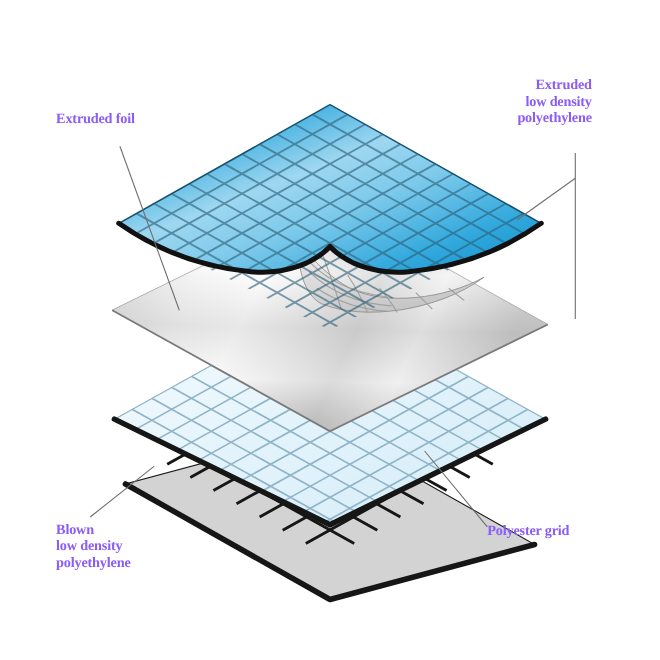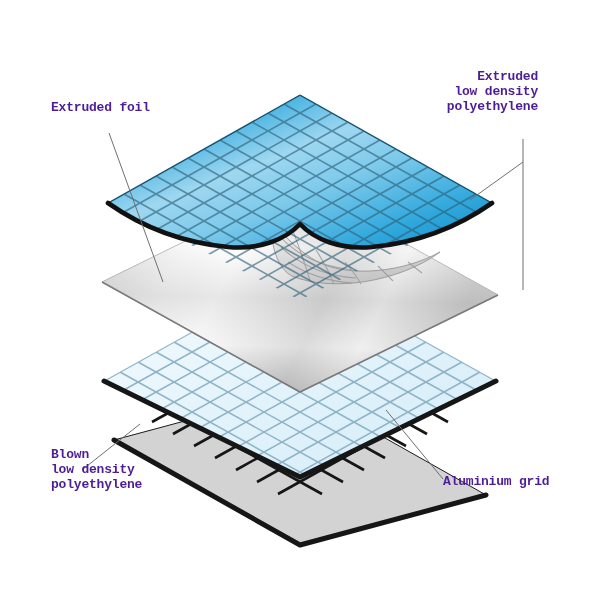--- a/index.html
+++ b/index.html
@@ -5,31 +5,31 @@
   html,body{margin:0;padding:0;}
   body{
     width:600px;height:600px;background:#ffffff;
     font-family:"Liberation Sans",sans-serif;
     overflow:hidden;position:relative;
   }
   #stage{position:absolute;inset:0;width:600px;height:600px;}
   svg{display:block;}
   .lbl{
     position:absolute;
-    font-family:Liberation Mono, monospace;
+    font-family:Liberation Serif, serif;
     font-weight:bold;
     font-size:13px;
     line-height:15px;
-    color:#4c1d95;
+    color:#8b5cf6;
     letter-spacing:-0.2px;
     white-space:pre-line;
   }
   #lbl-alu{left:51px;top:100px;}
   #lbl-extruded{left:446px;top:69px;text-align:right;width:92px;}
-  #lbl-blown{left:51px;top:447px;}
+  #lbl-blown{left:51px;top:473px;}
   #lbl-poly{left:443px;top:474px;}
 </style>
 </head>
 <body>
 
 <div id="stage">
 <svg width="600" height="600" viewBox="0 0 600 600">
   <defs>
 
     <linearGradient id="gBlue" x1="0" y1="0" x2="1" y2="1">
@@ -234,13 +234,13 @@
 <div class="lbl" id="lbl-alu">Extruded foil</div>
 
 <div class="lbl" id="lbl-extruded">Extruded
 low density
 polyethylene</div>
 
 <div class="lbl" id="lbl-blown">Blown
 low density
 polyethylene</div>
 
-<div class="lbl" id="lbl-poly">Aluminium grid</div>
+<div class="lbl" id="lbl-poly">Polyester grid</div>
 
 </body></html>

